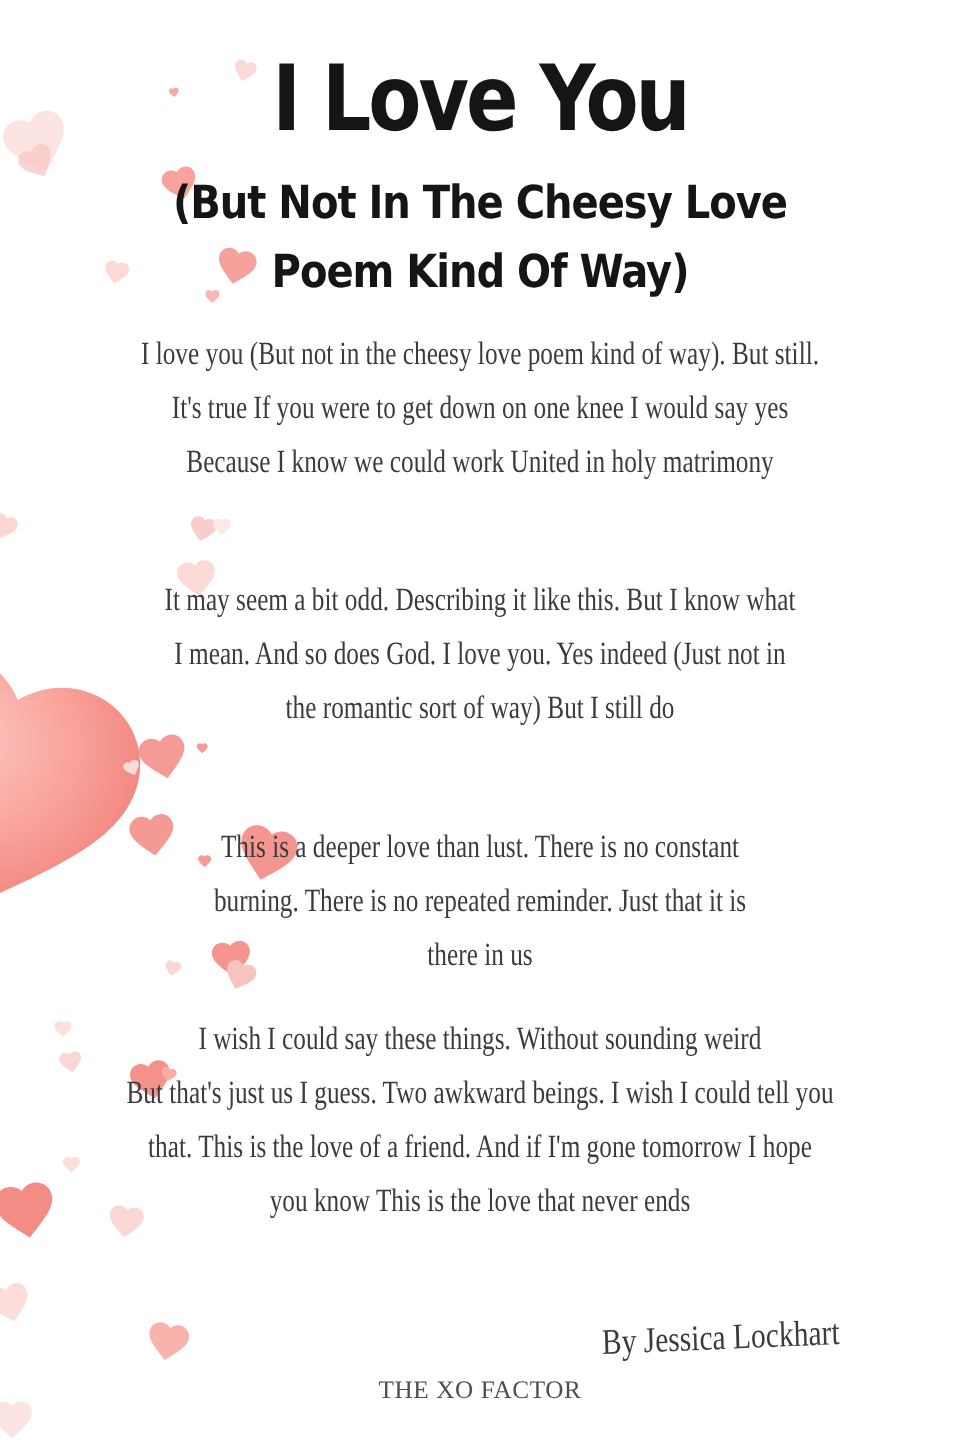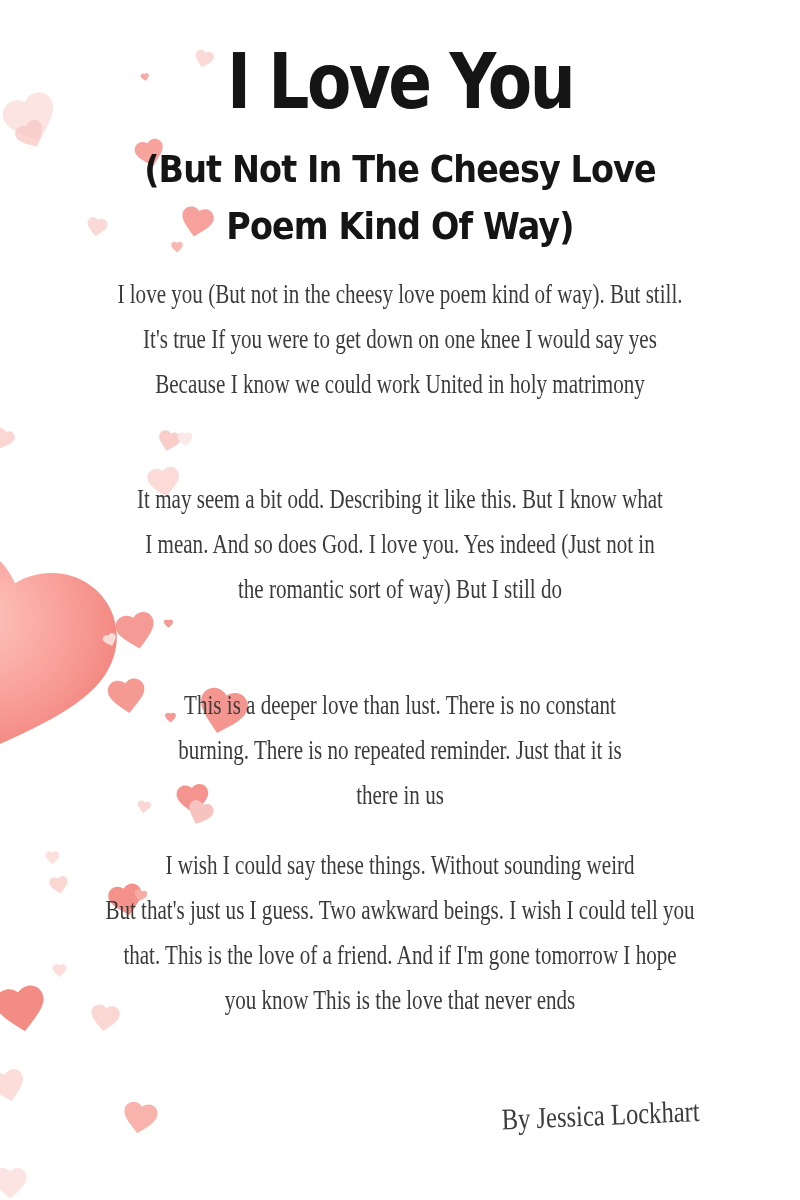--- a/index.html
+++ b/index.html
@@ -189,13 +189,14 @@
 
   <div class="stanza stanza-4">
     <div>I wish I could say these things. Without sounding weird</div>
     <div>But that's just us I guess. Two awkward beings. I wish I could tell you</div>
     <div>that. This is the love of a friend. And if I'm gone tomorrow I hope</div>
     <div>you know This is the love that never ends</div>
   </div>
 
   <div class="byline">By Jessica Lockhart</div>
 
+  <div class="footer">THE XO FACTOR</div>
 </main>
 
 </body></html>

